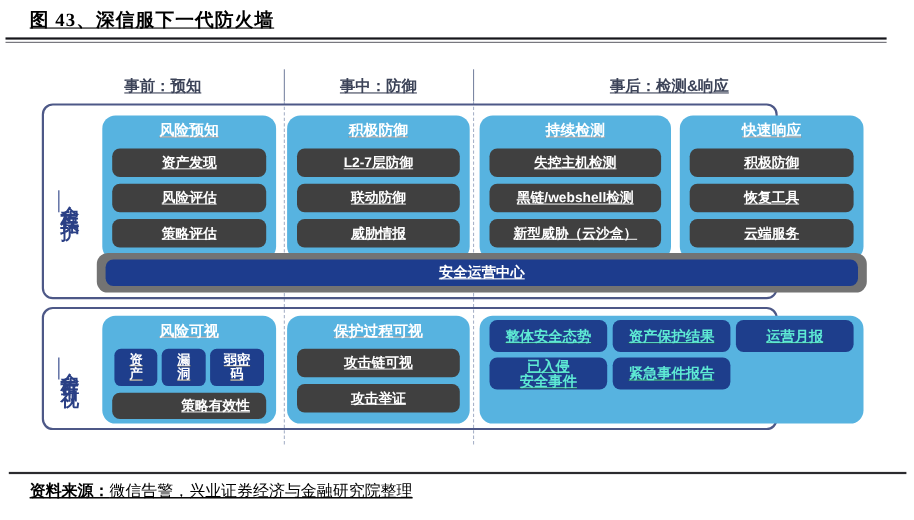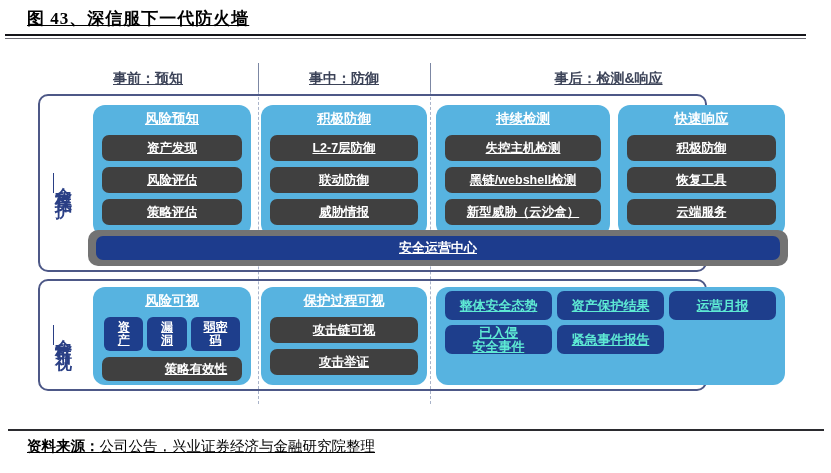--- a/index.html
+++ b/index.html
@@ -154,16 +154,16 @@
         <div class="gbox">运营月报</div>
         <div class="gbox">已入侵
 安全事件</div>
         <div class="gbox">紧急事件报告</div>
       </div>
     </div>
   </div>
 
   <div class="src-rule"></div>
   <div class="source">
-    <span class="pfx">资料来源：</span><span>公司公告，兴业证券经济与金融研究院整理</span>
+    <span class="pfx">资料来源：</span><span>微信告警，兴业证券经济与金融研究院整理</span>
   </div>
 
 </div>
 
 </body></html>

